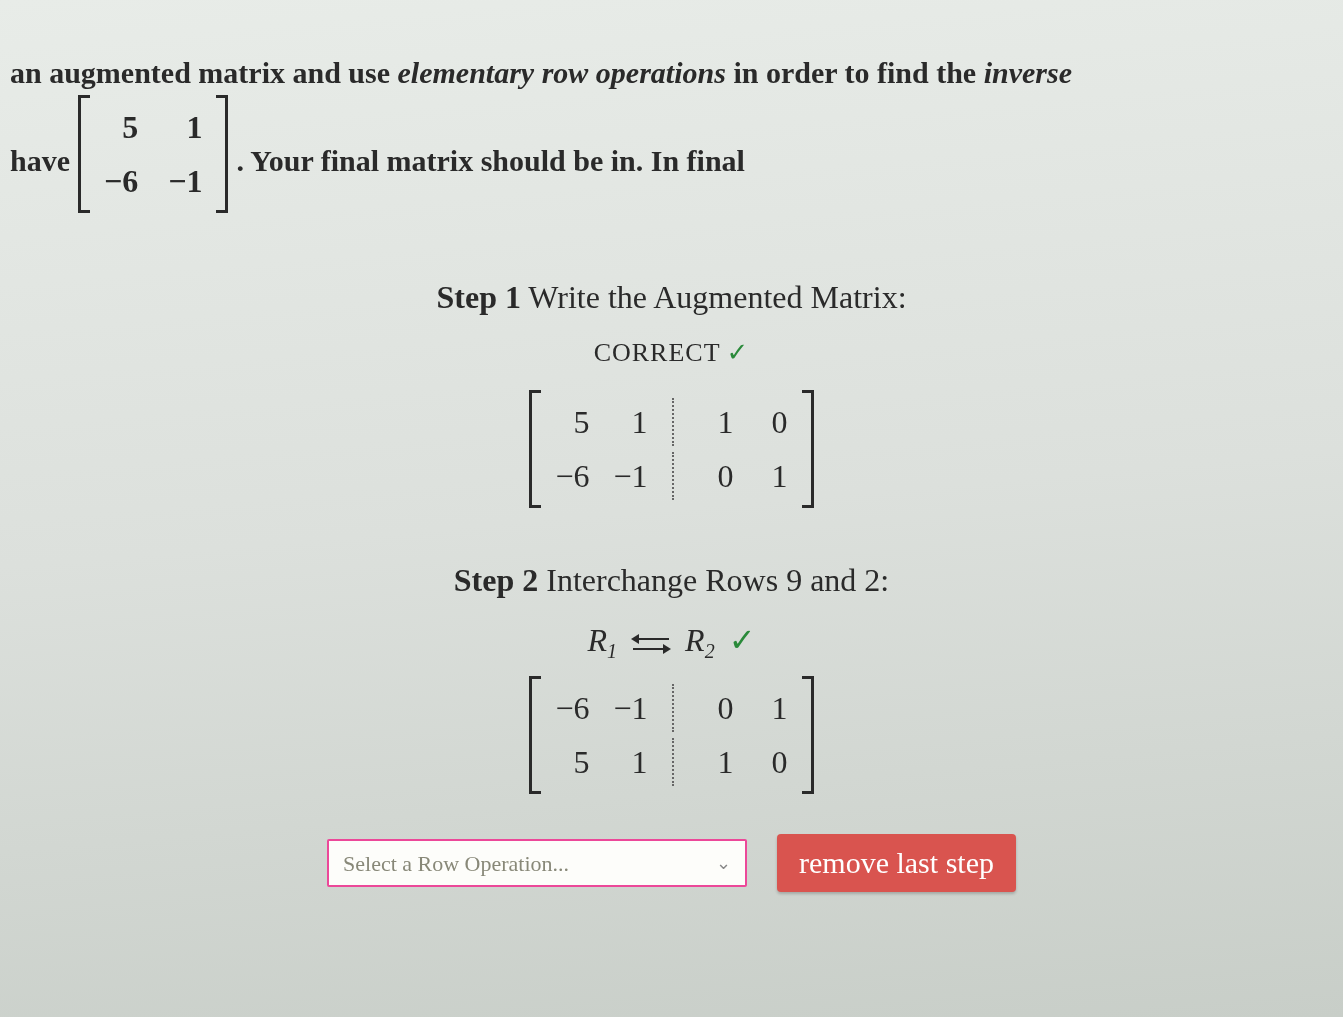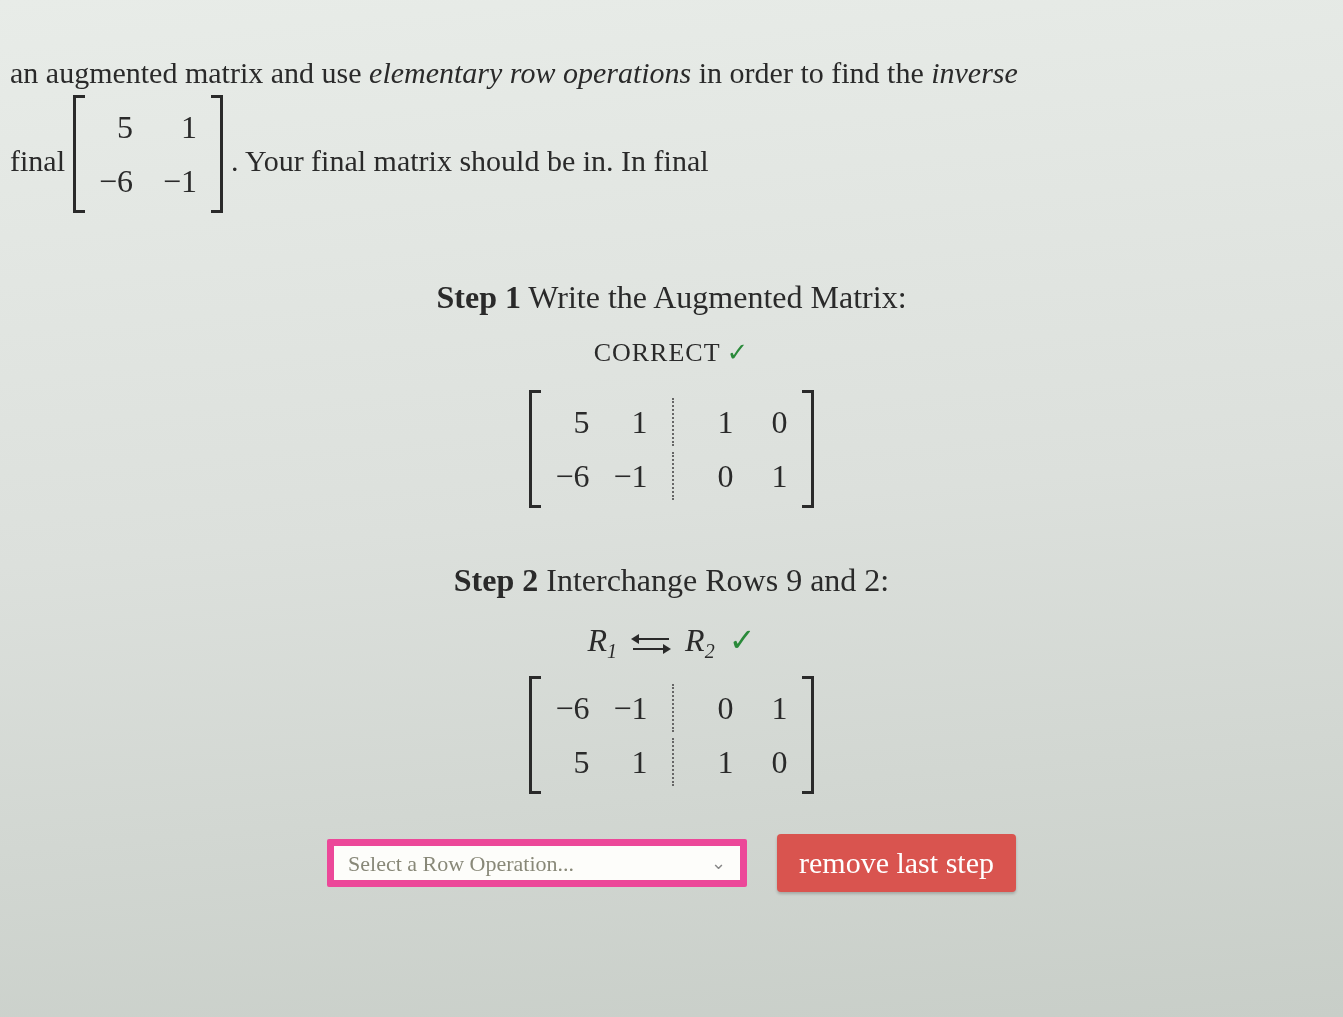--- a/index.html
+++ b/index.html
@@ -14,20 +14,21 @@
     overflow: hidden;
     position: relative;
   }
   .content {
     padding: 50px 0 0 0;
     font-size: 30px;
     line-height: 1.5;
   }
   .intro {
     padding: 0 10px;
+    font-weight: bold;
   }
   .italic { font-style: italic; }
   .matrix-inline {
     display: inline-block;
     vertical-align: middle;
     margin: 0 8px;
   }
   .matrix-bracket {
     display: inline-flex;
     align-items: stretch;
@@ -120,21 +121,21 @@
     display: flex;
     justify-content: center;
     align-items: center;
     gap: 30px;
     margin-top: 40px;
   }
   .select-box {
     width: 420px;
     height: 48px;
     background: #fdfdfa;
-    border: 7px solid #ec4899;
+    border: 2px solid #ec4899;
     border-radius: 2px;
     display: flex;
     align-items: center;
     justify-content: space-between;
     padding: 0 14px;
     font-size: 22px;
     color: #888878;
     font-family: Georgia, serif;
     cursor: pointer;
   }
@@ -160,21 +161,21 @@
 </head>
 <body>
 
 <div class="content">
 
   <div class="intro">
     <div class="line1">
       <span> an augmented matrix and use </span><span class="italic">elementary row operations</span><span> in order to find the </span><span class="italic">inverse</span>
     </div>
     <div class="line2">
-      <span>final </span>
+      <span>have </span>
       <span class="matrix-inline">
         <span class="matrix-bracket">
           <span class="bl"></span>
           <span class="matrix-body m2x2">
             <span class="cell">5</span>
             <span class="cell">1</span>
             <span class="cell">−6</span>
             <span class="cell">−1</span>
           </span>
           <span class="br"></span>

